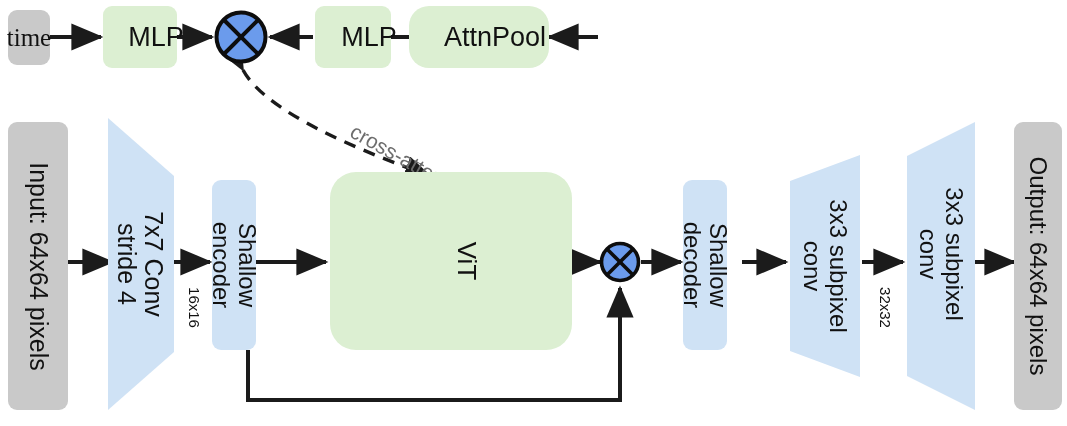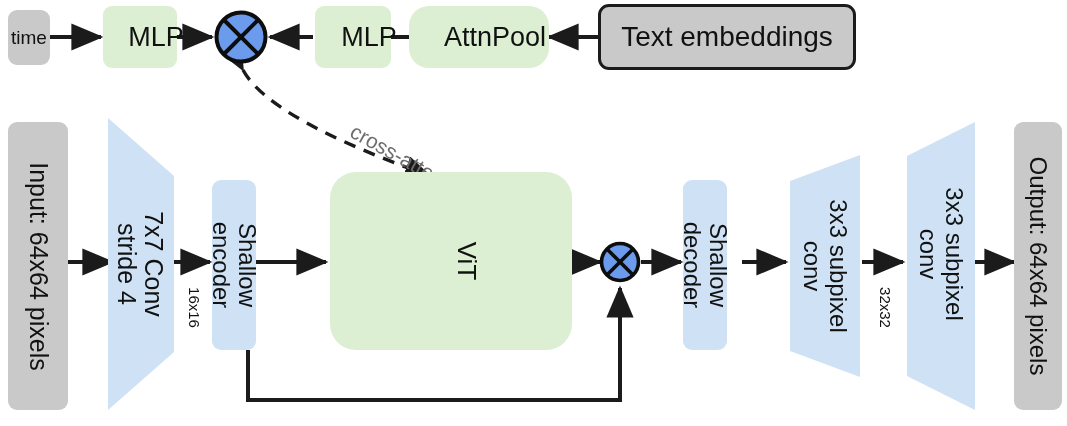--- a/index.html
+++ b/index.html
@@ -49,21 +49,21 @@
     <line x1="572" y1="262" x2="600" y2="262" stroke="#1b1b1b" stroke-width="4" marker-end="url(#ah)"></line>
     <line x1="641" y1="262" x2="681" y2="262" stroke="#1b1b1b" stroke-width="4" marker-end="url(#ah)"></line>
     <line x1="742" y1="262" x2="786" y2="262" stroke="#1b1b1b" stroke-width="4" marker-end="url(#ah)"></line>
     <line x1="862" y1="262" x2="903" y2="262" stroke="#1b1b1b" stroke-width="4" marker-end="url(#ah)"></line>
     <line x1="972" y1="262" x2="1014" y2="262" stroke="#1b1b1b" stroke-width="4" marker-end="url(#ah)"></line>
 
     <path d="M248,350 L248,400 L620,400 L620,288" fill="none" stroke="#1b1b1b" stroke-width="4" marker-end="url(#ah)"></path>
   </svg>
 
   <div class="node rbox gray" style="left:8px;top:10px;width:42px;height:55px;">
-    <span class="lbl" style="font-size:19px;">time</span>
+    <span class="lbl" style="font-size:25px;font-family:Liberation Serif, serif;">time</span>
   </div>
 
   <div class="node rbox green" style="left:103px;top:6px;width:74px;height:62px;">
     <span class="lbl" style="font-size:27px;">MLP</span>
   </div>
 
   <div class="xnode" style="left:212px;top:8px;width:58px;height:58px;">
     <svg width="58" height="58" viewBox="0 0 58 58">
       <circle cx="29" cy="29" r="24.5" fill="#6b9bec" stroke="#0d0d0d" stroke-width="4"></circle>
       <line x1="12.5" y1="12.5" x2="45.5" y2="45.5" stroke="#0d0d0d" stroke-width="4"></line>
@@ -72,23 +72,20 @@
   </div>
 
   <div class="node rbox green" style="left:315px;top:6px;width:76px;height:62px;">
     <span class="lbl" style="font-size:27px;">MLP</span>
   </div>
 
   <div class="node rbox green" style="left:409px;top:6px;width:140px;height:62px;border-radius:20px;">
     <span class="lbl" style="font-size:27px;">AttnPool</span>
   </div>
 
-  <div class="node rbox gray bordered" style="left:598px;top:4px;width:258px;height:66px;border-radius:11px;">
-    <span class="lbl" style="font-size:28px;">Text embeddings</span>
-  </div>
 
   <div class="cross-cap" style="left:352px;top:118px;transform:rotate(29deg);transform-origin:left center;">
     <span>cross-attention</span>
   </div>
 
   <div class="node rbox gray" style="left:8px;top:122px;width:60px;height:288px;">
     <span class="lbl vert" style="font-size:25px;">Input: 64x64 pixels</span>
   </div>
 
   <div class="trap" style="left:100px;top:118px;width:78px;height:292px;">

